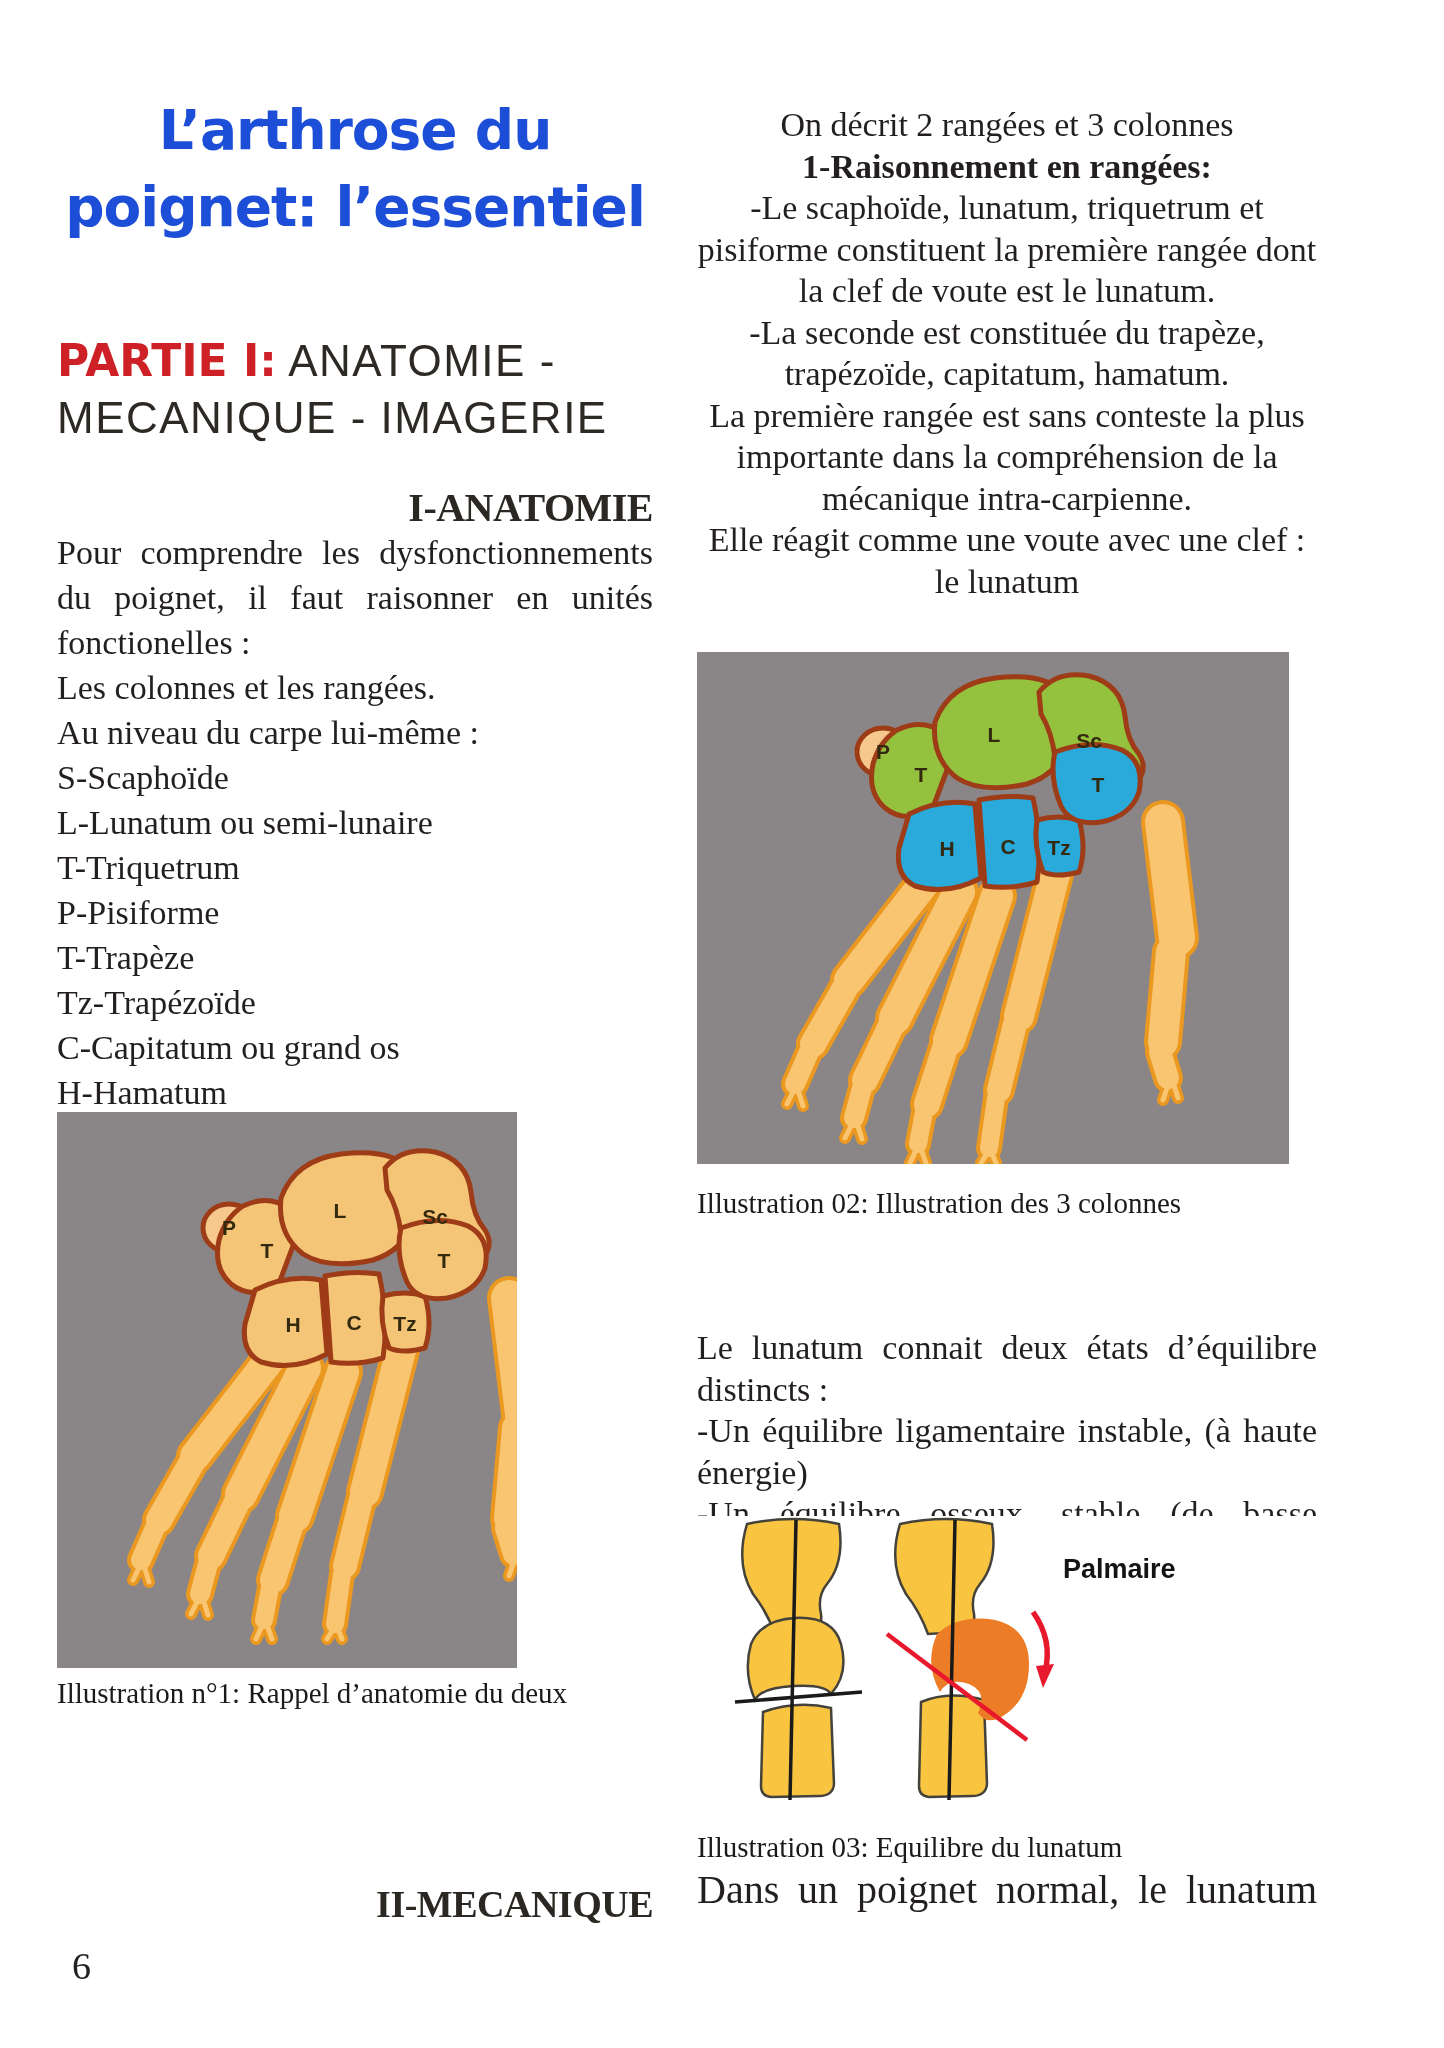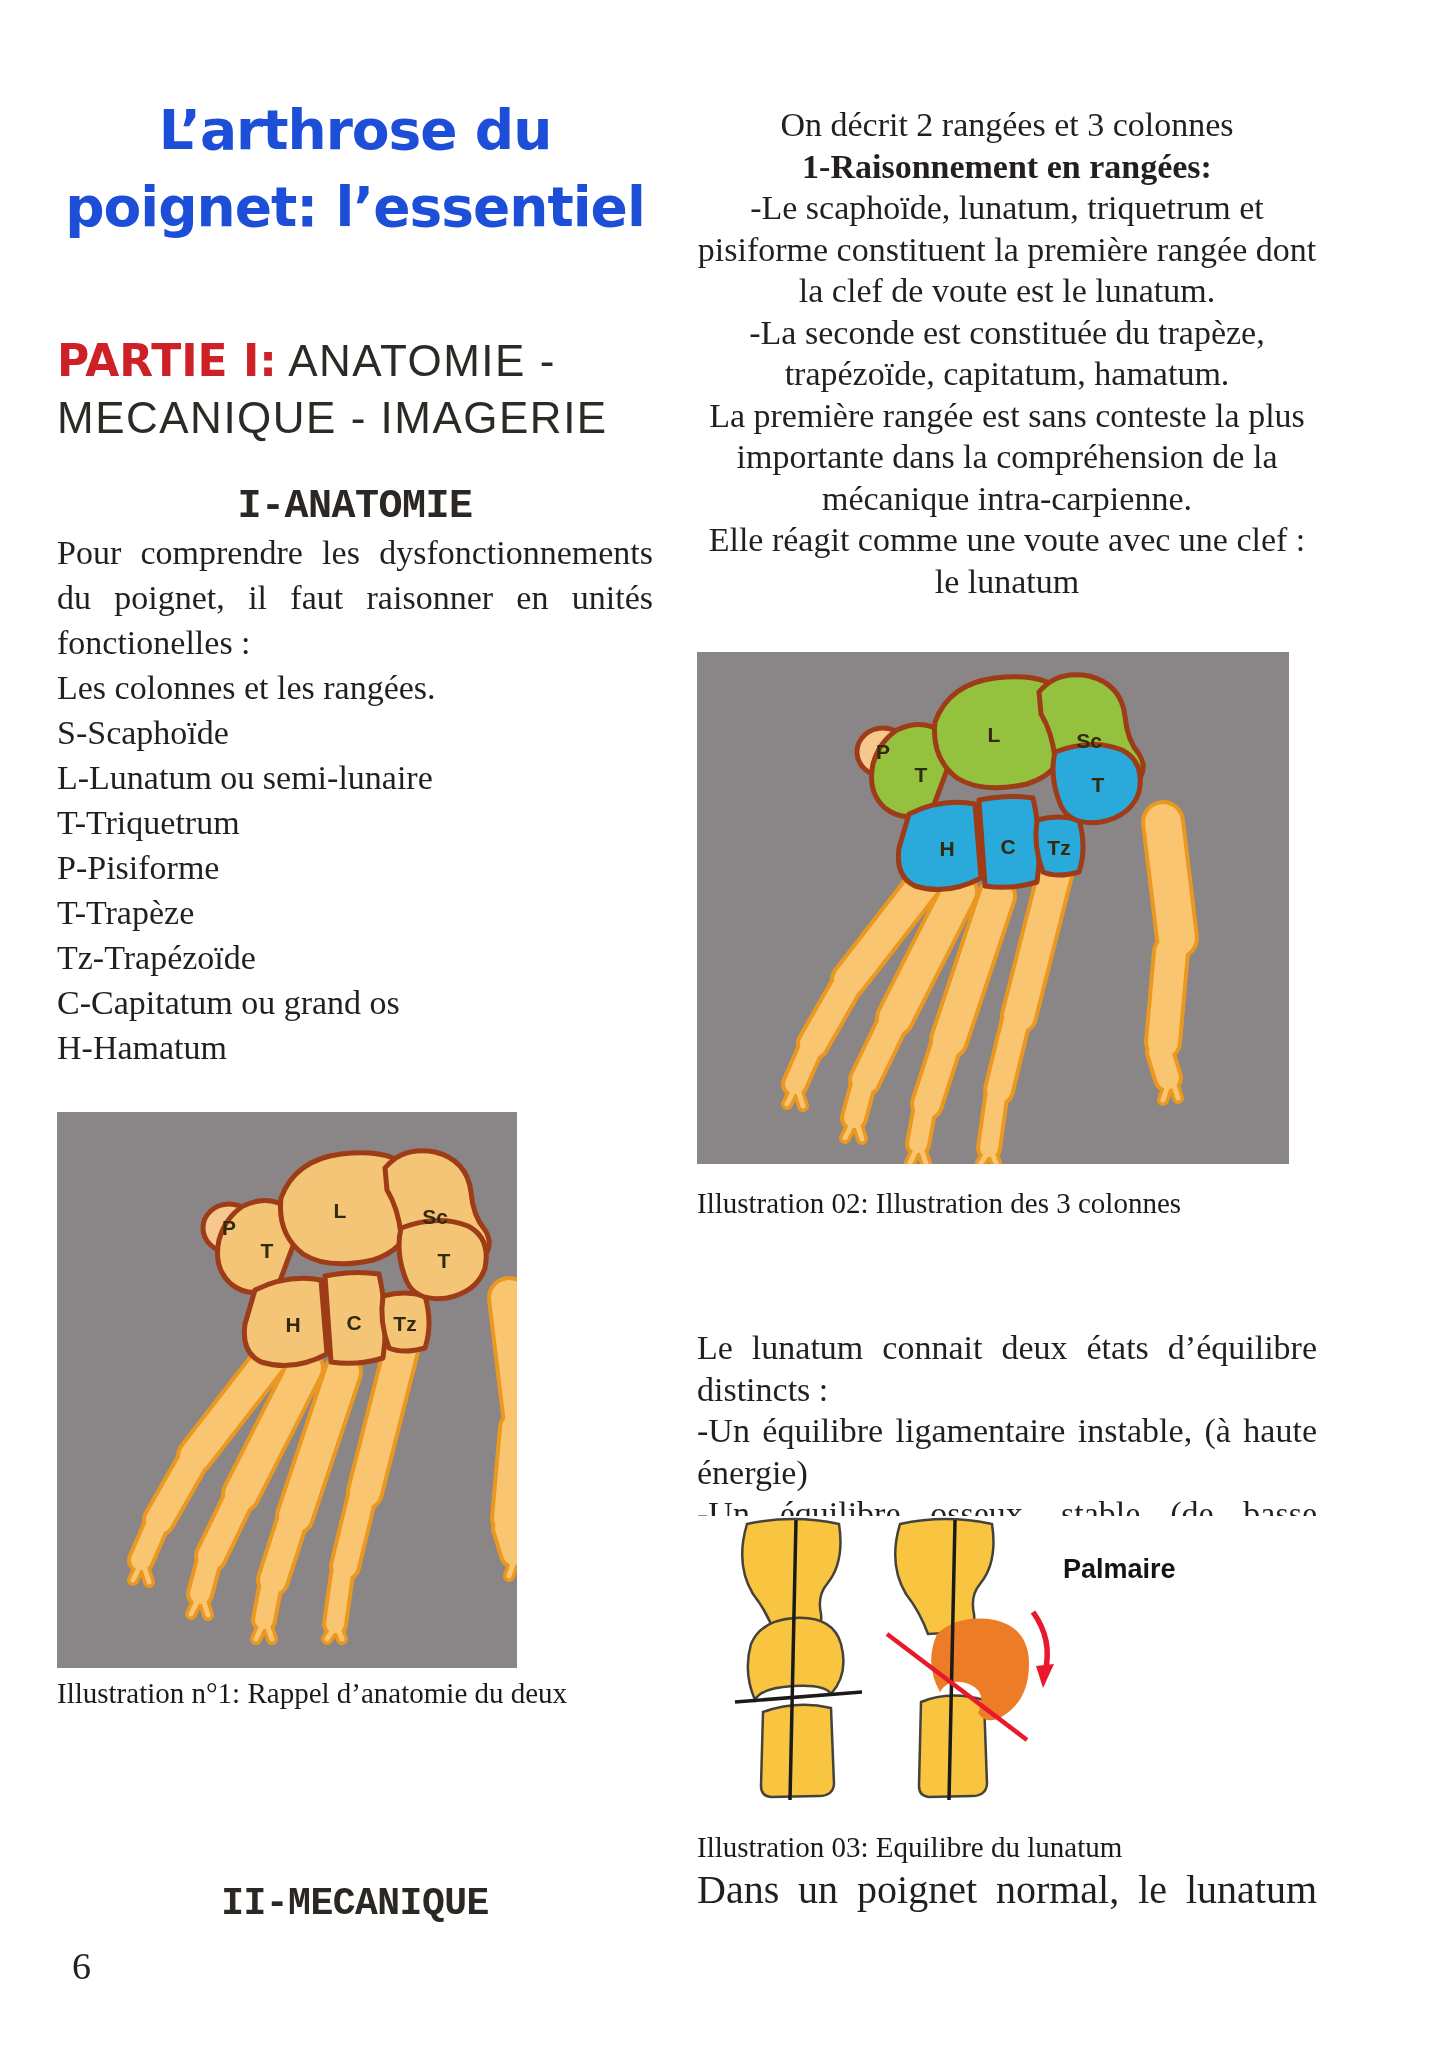--- a/index.html
+++ b/index.html
@@ -7,22 +7,22 @@
         font-family:"Liberation Serif",serif;color:#231f20;}
   .abs{position:absolute;}
   
   .col-left{left:57px;width:596px;}
   .page-title{top:92px;text-align:center;color:#1d4ed8;
        font-family:"DejaVu Sans",sans-serif;font-weight:bold;
        font-size:55px;line-height:77px;letter-spacing:-1px;}
   .partie{top:332px;font-size:44px;line-height:57px;
        font-family:"Liberation Sans",sans-serif;color:#2d2a26;letter-spacing:1.5px;}
   .partie .red{color:#ce2127;font-family:"DejaVu Sans",sans-serif;font-weight:bold;letter-spacing:0;}
-  .sec-head{font-family:Liberation Mono, monospace;font-weight:bold;color:#2b2723;
-       text-align:center;letter-spacing:-0.5px;}
+  .sec-head{font-family:Liberation Serif, serif;font-weight:bold;color:#2b2723;
+       text-align:right;letter-spacing:-0.5px;}
   .sec1{top:484px;font-size:40px;}
   .sec2{top:1882px;font-size:38px;}
   .body-block{font-size:34px;line-height:45px;}
   .left-flow{top:530px;}
   .just{text-align:justify;}
   .fig-box{background:#8a8587;}
   .fig1{top:1112px;width:460px;height:556px;}
   .caption{font-size:29px;line-height:38px;color:#1c1a19;}
   .cap1{top:1674px;}
   .page-num{left:72px;top:1944px;font-size:38px;}
@@ -54,20 +54,21 @@
   <div class="abs col-left partie">
     <span class="red">PARTIE I:</span><span> ANATOMIE - MECANIQUE - IMAGERIE</span>
   </div>
 
   <div class="abs col-left sec-head sec1">I-ANATOMIE</div>
 
   <div class="abs col-left body-block left-flow">
     <div class="just">Pour comprendre les dysfonctionnements du poignet, il faut raisonner en unités fonctionelles :</div>
     <div>
       <div>Les colonnes et les rangées.</div>
+      <div>Au niveau du carpe lui-même :</div>
       <div>S-Scaphoïde</div>
       <div>L-Lunatum ou semi-lunaire</div>
       <div>T-Triquetrum</div>
       <div>P-Pisiforme</div>
       <div>T-Trapèze</div>
       <div>Tz-Trapézoïde</div>
       <div>C-Capitatum ou grand os</div>
       <div>H-Hamatum</div>
     </div>
   </div>

